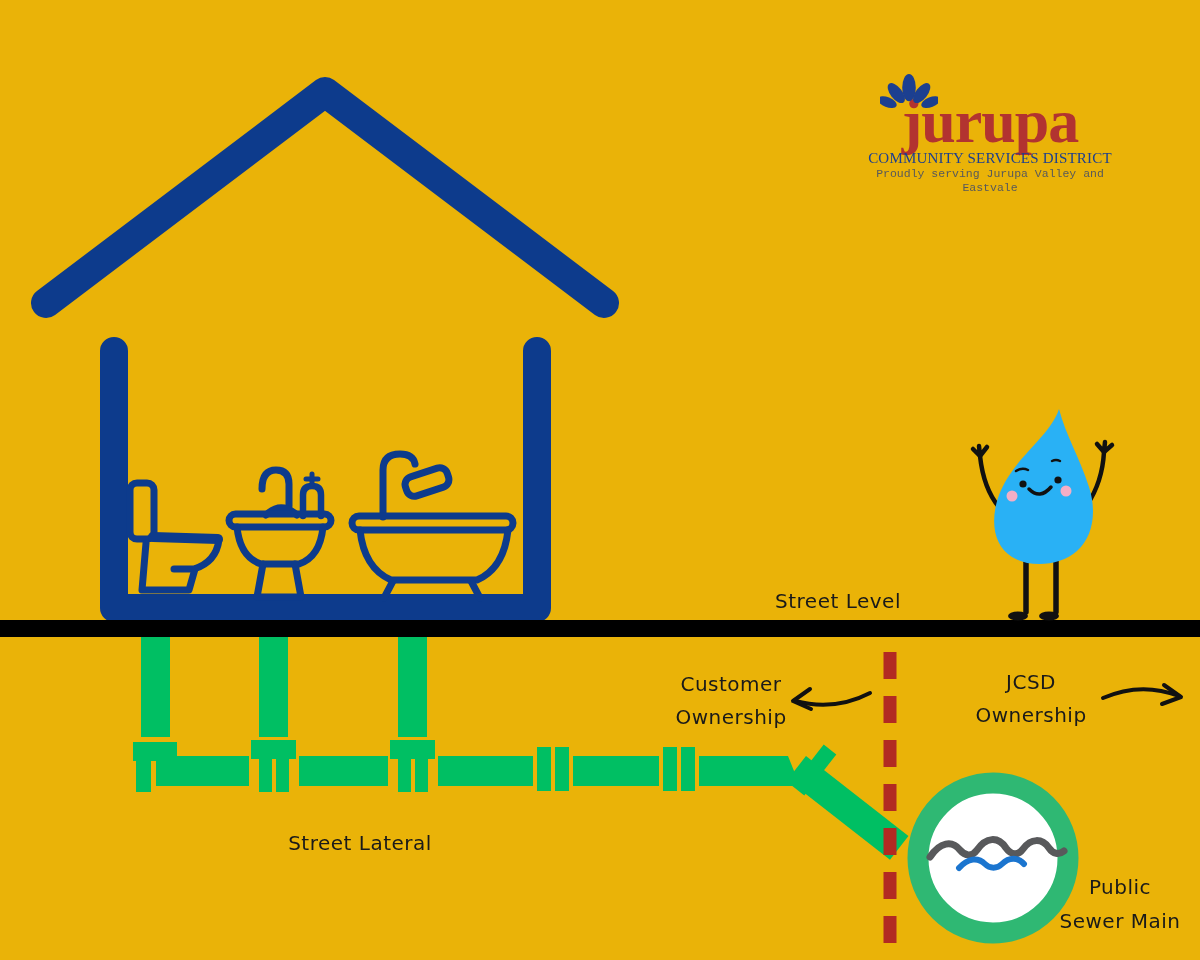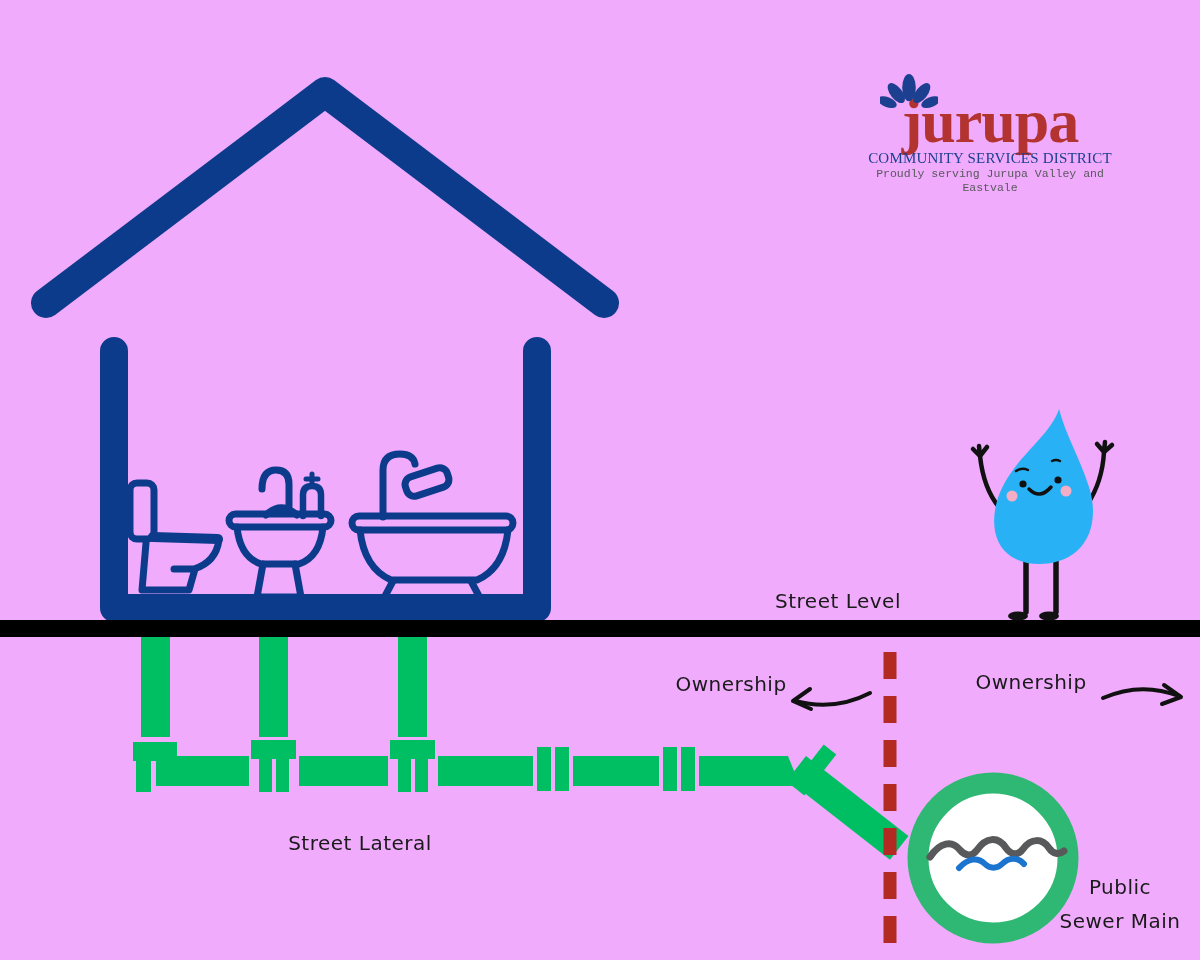--- a/index.html
+++ b/index.html
@@ -1,17 +1,17 @@
 <!DOCTYPE html>
 <html><head>
 <meta charset="utf-8">
 <style>
   html,body{margin:0;padding:0;background:#fff;}
   .canvas{
-    position:relative;width:1200px;height:960px;background:#f0abfc;
+    position:relative;width:1200px;height:960px;background:#eab308;
     overflow:hidden;font-family:"DejaVu Sans", sans-serif;
   }
   svg{display:block;}
   .diagram-svg{position:absolute;left:0;top:0;}
   .lbl{
     position:absolute;color:#1a1a1a;font-size:20px;line-height:33px;
     text-align:center;letter-spacing:.5px;white-space:nowrap;
     font-family:"DejaVu Sans", sans-serif;
   }
   
@@ -168,24 +168,26 @@
       <ellipse cx="56" cy="32" rx="5.5" ry="11" transform="rotate(68 56 32)"></ellipse>
     </svg>
     <div class="logo-name">jurupa</div>
     <div class="logo-sub">COMMUNITY SERVICES DISTRICT</div>
     <div class="logo-tag">Proudly serving Jurupa Valley and Eastvale</div>
   </div>
 
   <div class="lbl" style="left:738px;top:585px;width:200px;">Street Level</div>
 
   <div class="lbl" style="left:631px;top:668px;width:200px;">
+    <div>Customer</div>
     <div>Ownership</div>
   </div>
 
   <div class="lbl" style="left:931px;top:666px;width:200px;">
+    <div>JCSD</div>
     <div>Ownership</div>
   </div>
 
   <div class="lbl" style="left:260px;top:827px;width:200px;">Street Lateral</div>
 
   <div class="lbl" style="left:1020px;top:870px;width:200px;line-height:34px;">
     <div>Public</div>
     <div>Sewer Main</div>
   </div>
 

